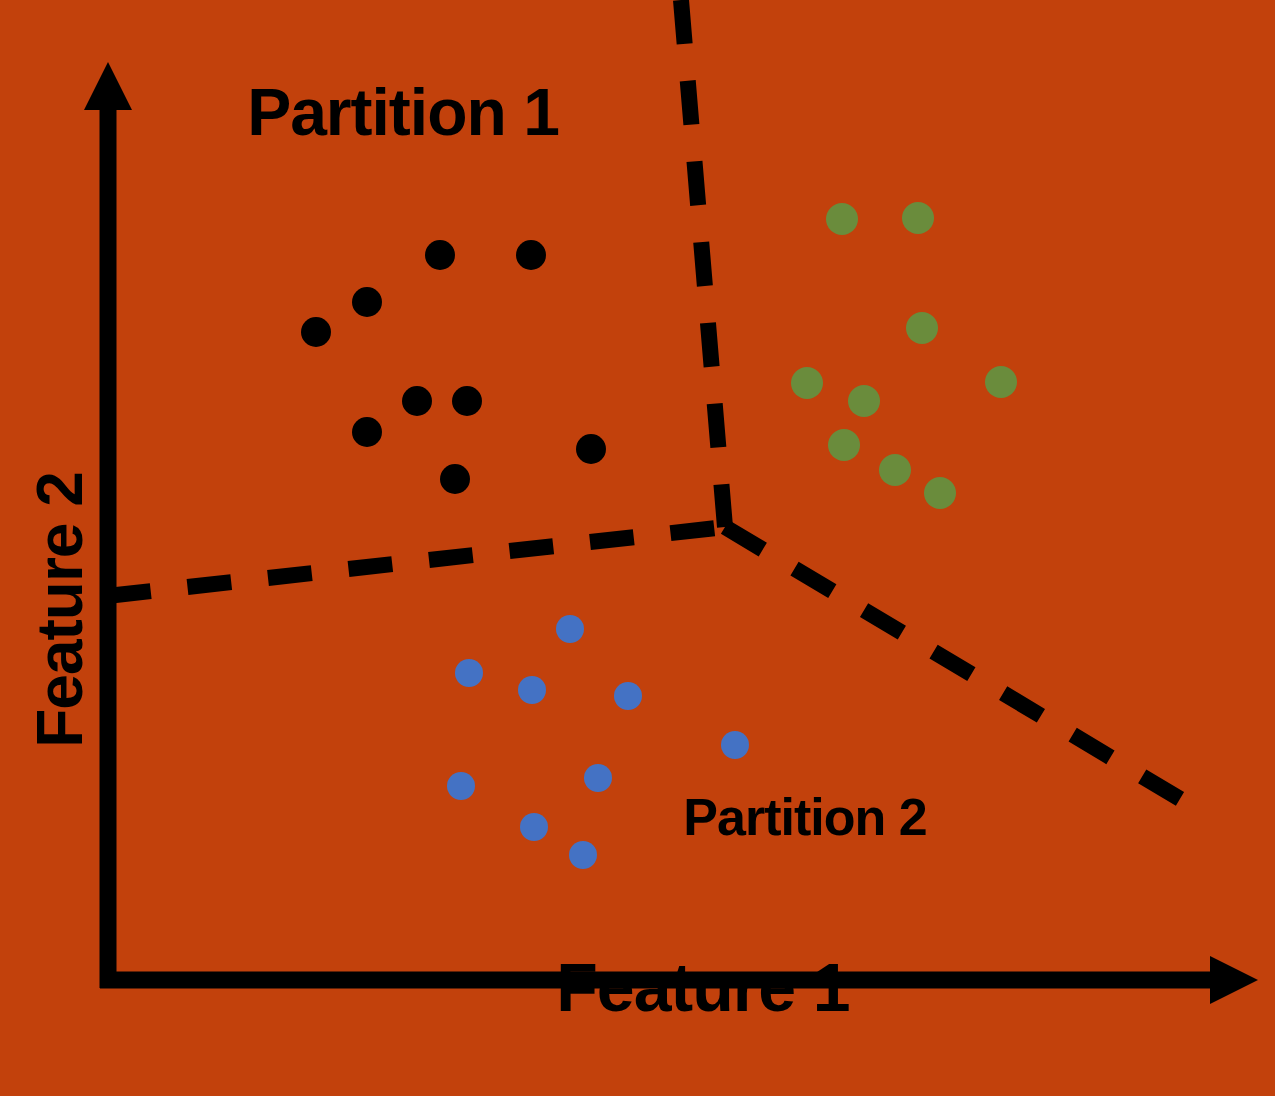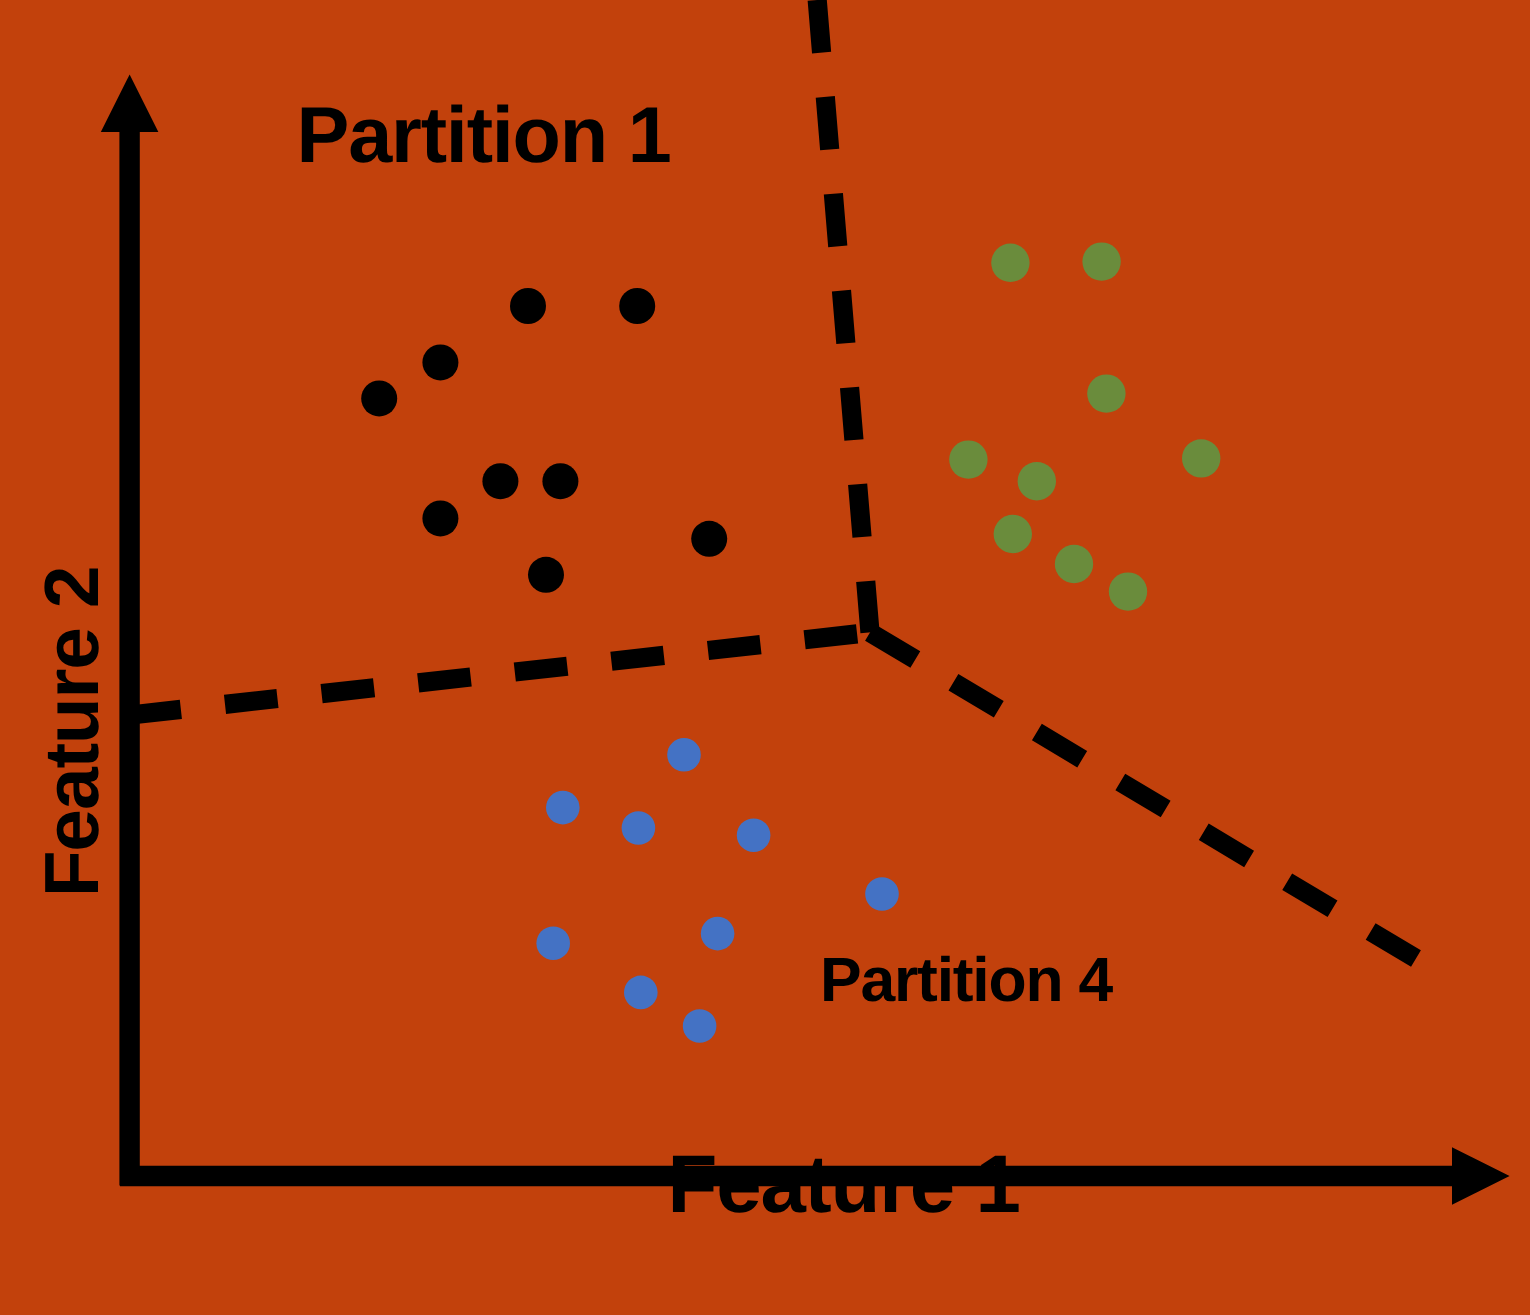--- a/index.html
+++ b/index.html
@@ -70,18 +70,18 @@
           <circle cx="1001" cy="382" r="16"></circle>
           <circle cx="864" cy="401" r="16"></circle>
           <circle cx="844" cy="445" r="16"></circle>
           <circle cx="895" cy="470" r="16"></circle>
           <circle cx="940" cy="493" r="16"></circle>
         </g>
       </g>
   </svg>
 
   <div class="ann" id="ann-0" style="left: 403px; top: 112px; font-size: 66px;">Partition 1</div>
-  <div class="ann" id="ann-2" style="left: 805px; top: 817px; font-size: 52px;">Partition 4</div>
+  <div class="ann" id="ann-2" style="left: 805px; top: 817px; font-size: 52px;">Partition 2</div>
 
   <div class="ann" id="lbl-x" style="left: 703px; top: 987px; font-size: 68px;">Feature 1</div>
   <div class="ann ylab" id="lbl-y" style="left: 60px; top: 610px; font-size: 64px;">Feature 2</div>
 
 </div>
 
 </body></html>

